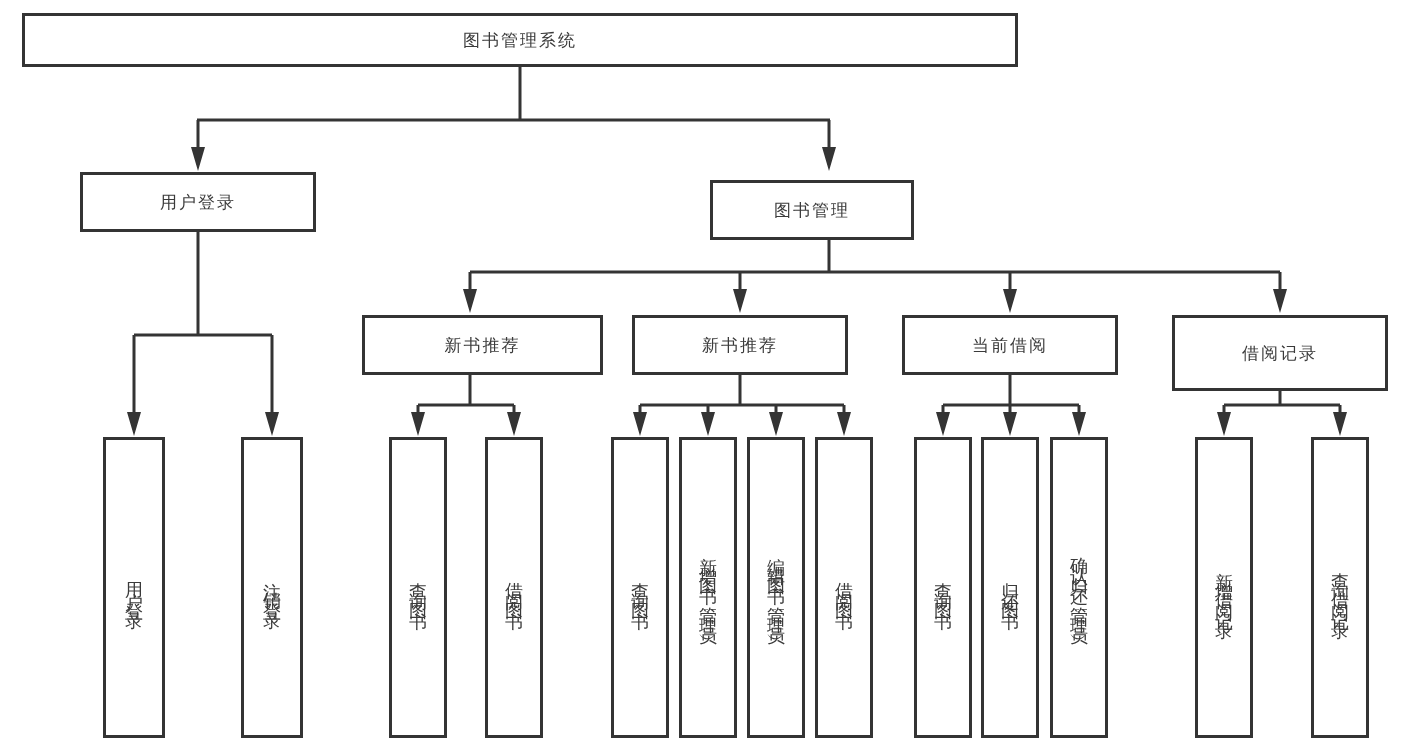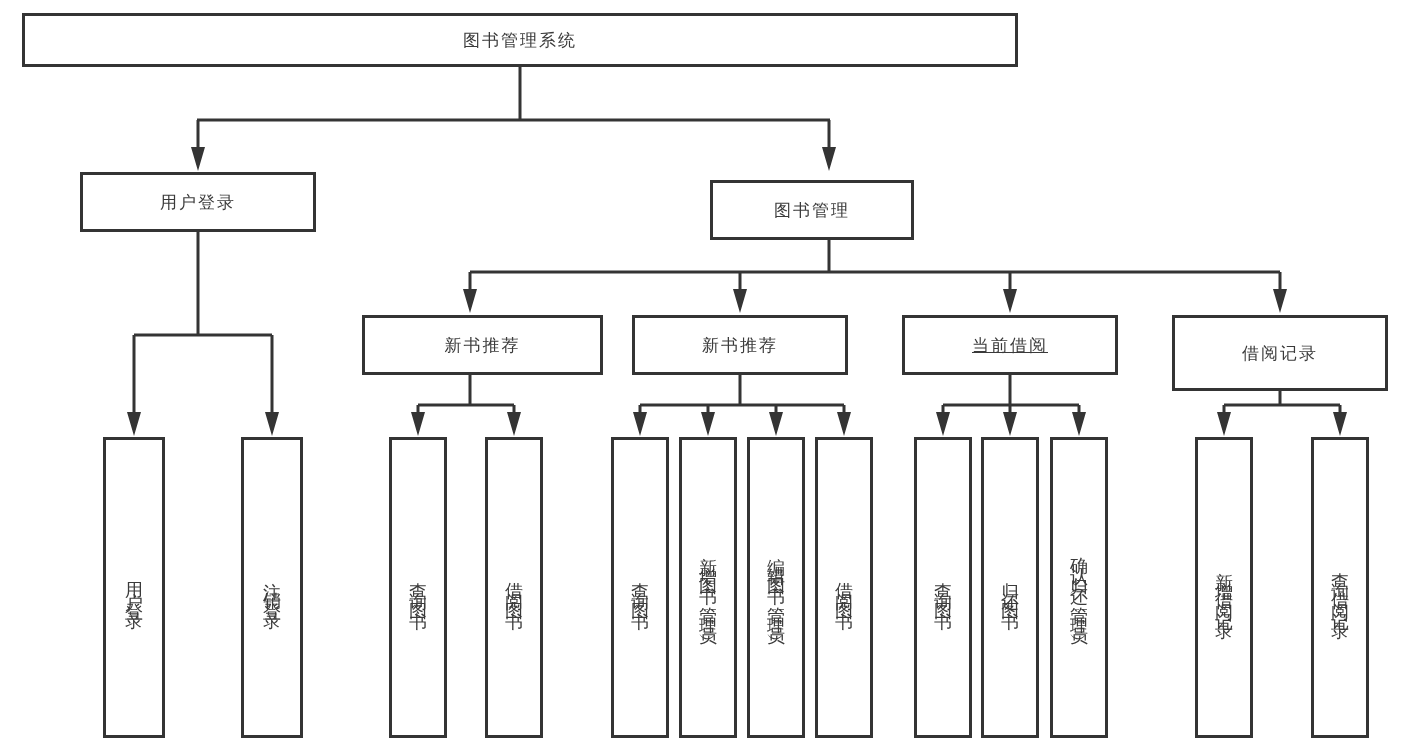--- a/index.html
+++ b/index.html
@@ -65,21 +65,21 @@
              M1217 412h14l-7 24z M1333 412h14l-7 24z" fill="#343434" stroke="none"></path>
   </svg>
 
   <div class="node h-node" style="left:22px;top:13px;width:996px;height:54px;">图书管理系统</div>
 
   <div class="node h-node" style="left:80px;top:172px;width:236px;height:60px;">用户登录</div>
   <div class="node h-node" style="left:710px;top:180px;width:204px;height:60px;">图书管理</div>
 
   <div class="node h-node" style="left:362px;top:315px;width:241px;height:60px;">新书推荐</div>
   <div class="node h-node" style="left:632px;top:315px;width:216px;height:60px;">新书推荐</div>
-  <div class="node h-node" style="left:902px;top:315px;width:216px;height:60px;text-decoration:underline;">当前借阅</div>
+  <div class="node h-node" style="left:902px;top:315px;width:216px;height:60px;">当前借阅</div>
   <div class="node h-node" style="left:1172px;top:315px;width:216px;height:76px;">借阅记录</div>
 
   <div class="node v-node" style="left:103px;top:437px;width:62px;height:301px;">
     <span>用户登录</span>
   </div>
   <div class="node v-node" style="left:241px;top:437px;width:62px;height:301px;">
     <span>注销登录</span>
   </div>
 
   <div class="node v-node" style="left:389px;top:437px;width:58px;height:301px;">

